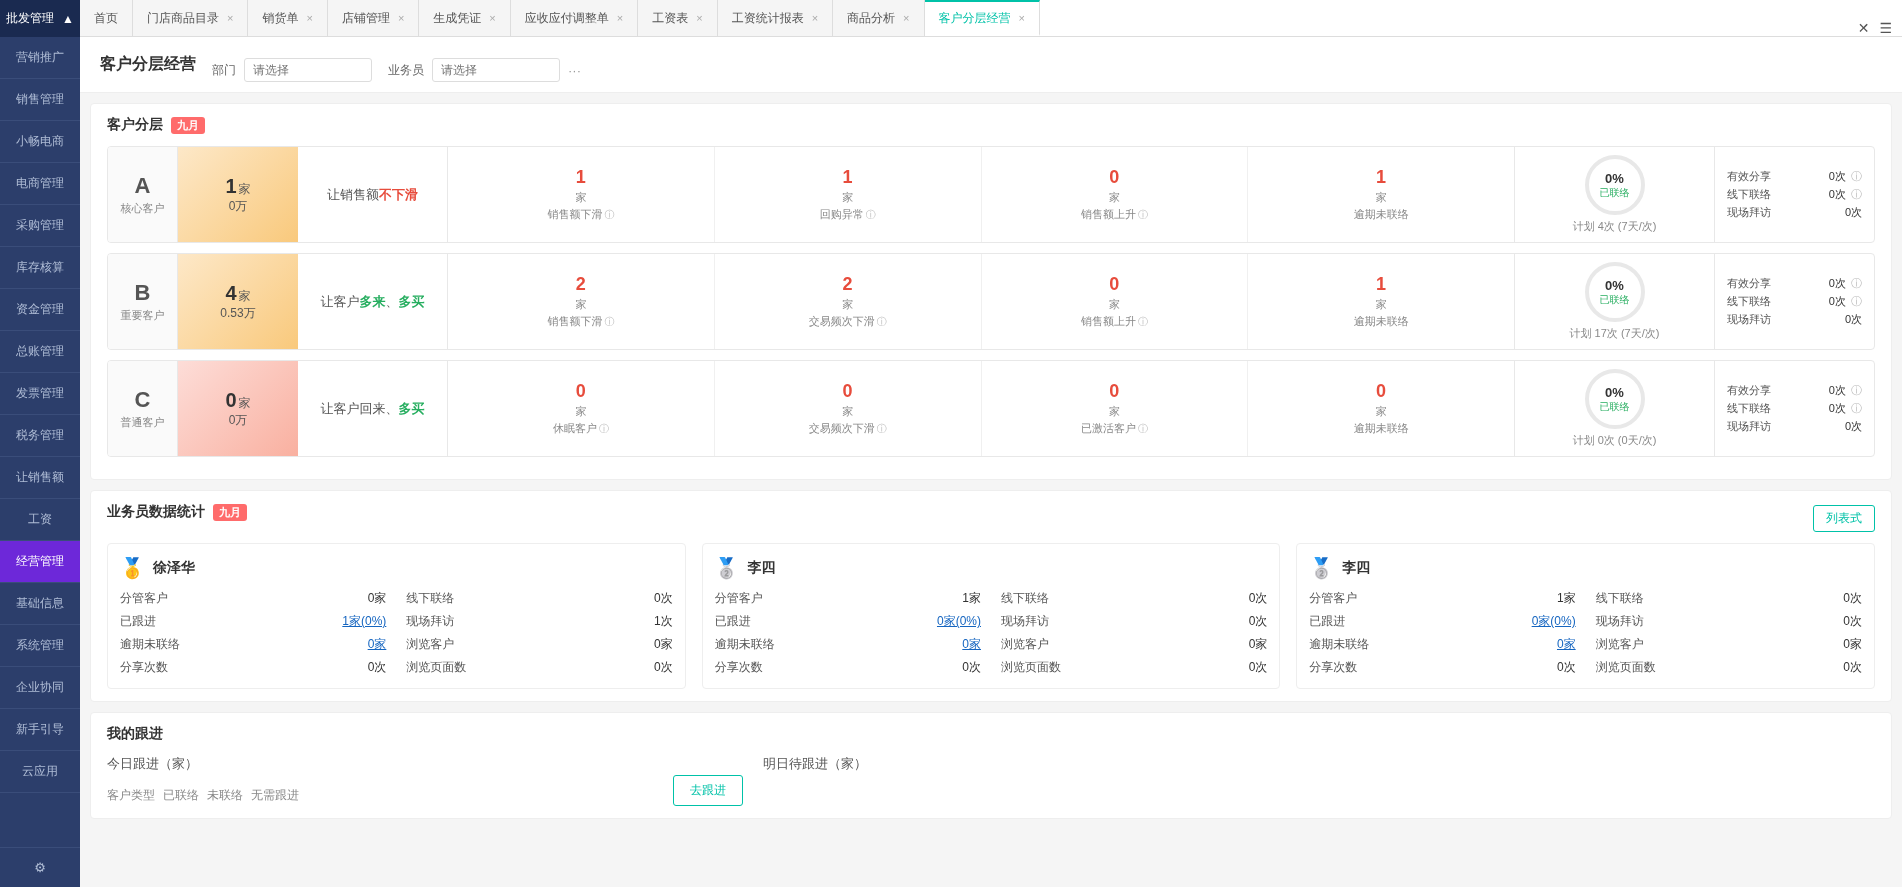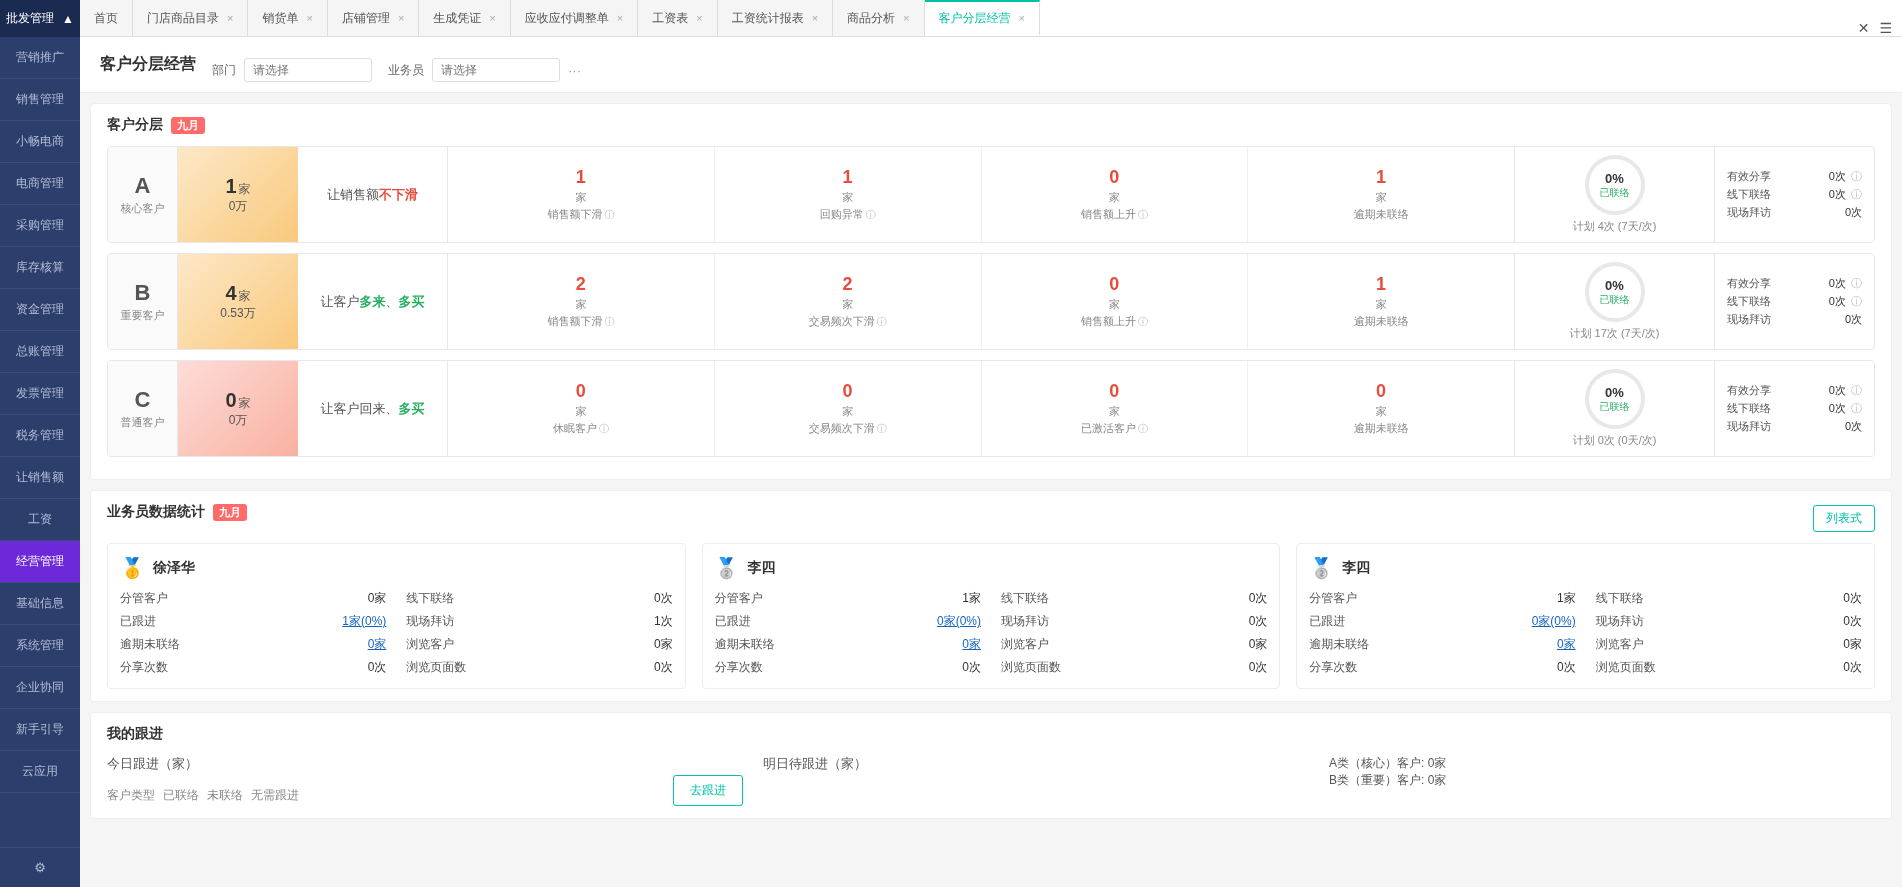--- a/index.html
+++ b/index.html
@@ -829,22 +829,18 @@
               <span>未联络</span>
               <span>无需跟进</span>
             </div>
           </div>
         </div>
         <button class="goto-btn">去跟进</button>
         <div style="flex:1;">
           <div class="followup-col-title">明日待跟进（家）</div>
         </div>
         <div style="flex:1;">
-          <div style="font-size:12px;color:#555;">
-            <div>A类（核心）客户: <span>0家</span></div>
-            <div>B类（重要）客户: <span>0家</span></div>
-          </div>
         </div>
       </div>
     </div>
 
   </div>
 </div>
 
 </body></html>

